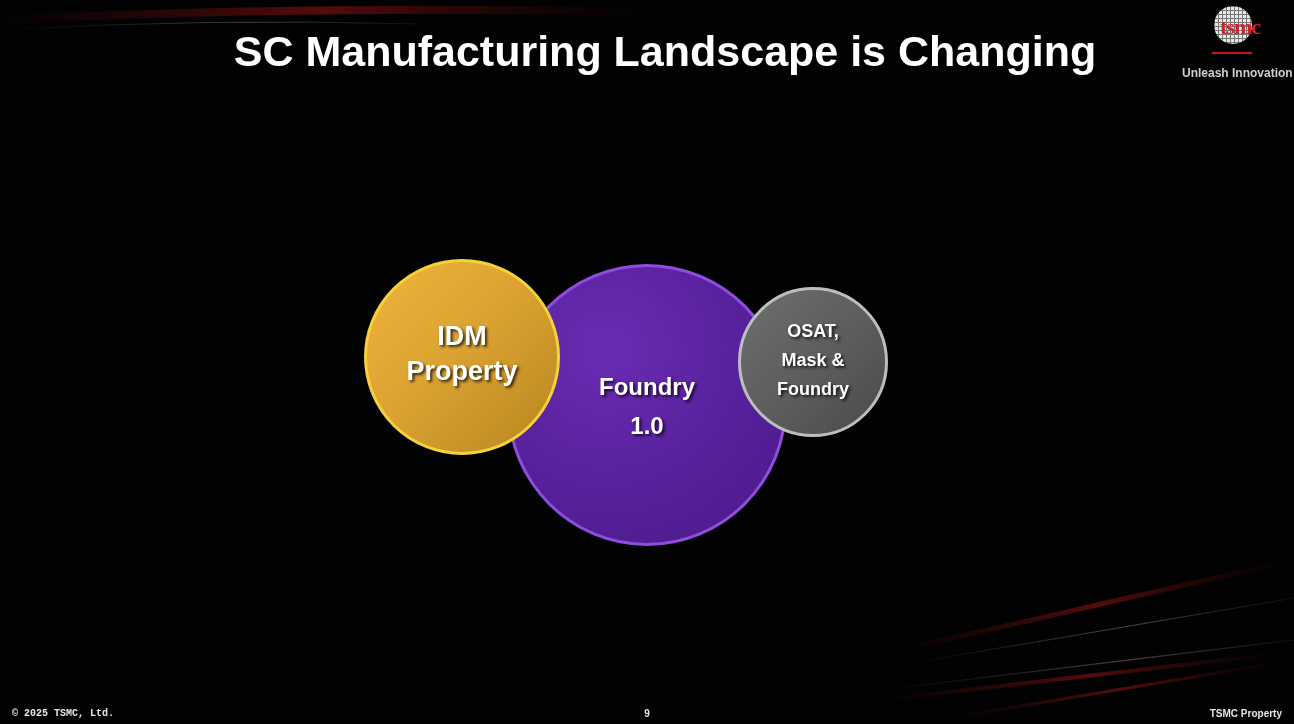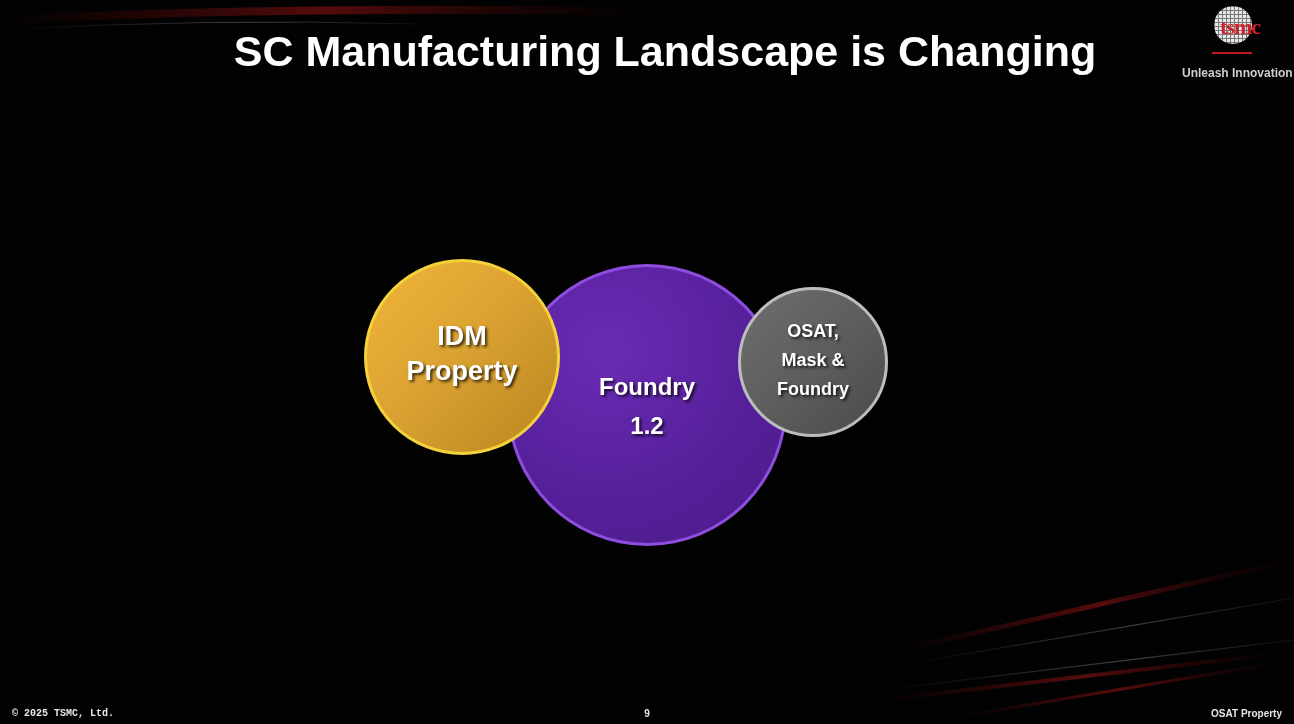--- a/index.html
+++ b/index.html
@@ -61,36 +61,36 @@
       <div class="logo-wafer"></div>
       <div class="logo-text">tsmc</div>
       <div class="logo-line"></div>
     </div>
     <div class="tagline">Unleash Innovation</div>
   </div>
 
   <div class="circle c-foundry">
     <div class="lbl">
       <div>Foundry</div>
-      <div>1.2</div>
+      <div>1.0</div>
     </div>
   </div>
 
   <div class="circle c-idm">
     <div class="lbl">
       <div>IDM</div>
       <div>Property</div>
     </div>
   </div>
 
   <div class="circle c-osat">
     <div class="lbl">
       <div>OSAT,</div>
       <div>Mask &amp;</div>
       <div>Foundry</div>
     </div>
   </div>
 
   <div class="footer f-left">© 2025 TSMC, Ltd.</div>
   <div class="footer f-center">9</div>
-  <div class="footer f-right">OSAT Property</div>
+  <div class="footer f-right">TSMC Property</div>
 
 </div>
 
 </body></html>

